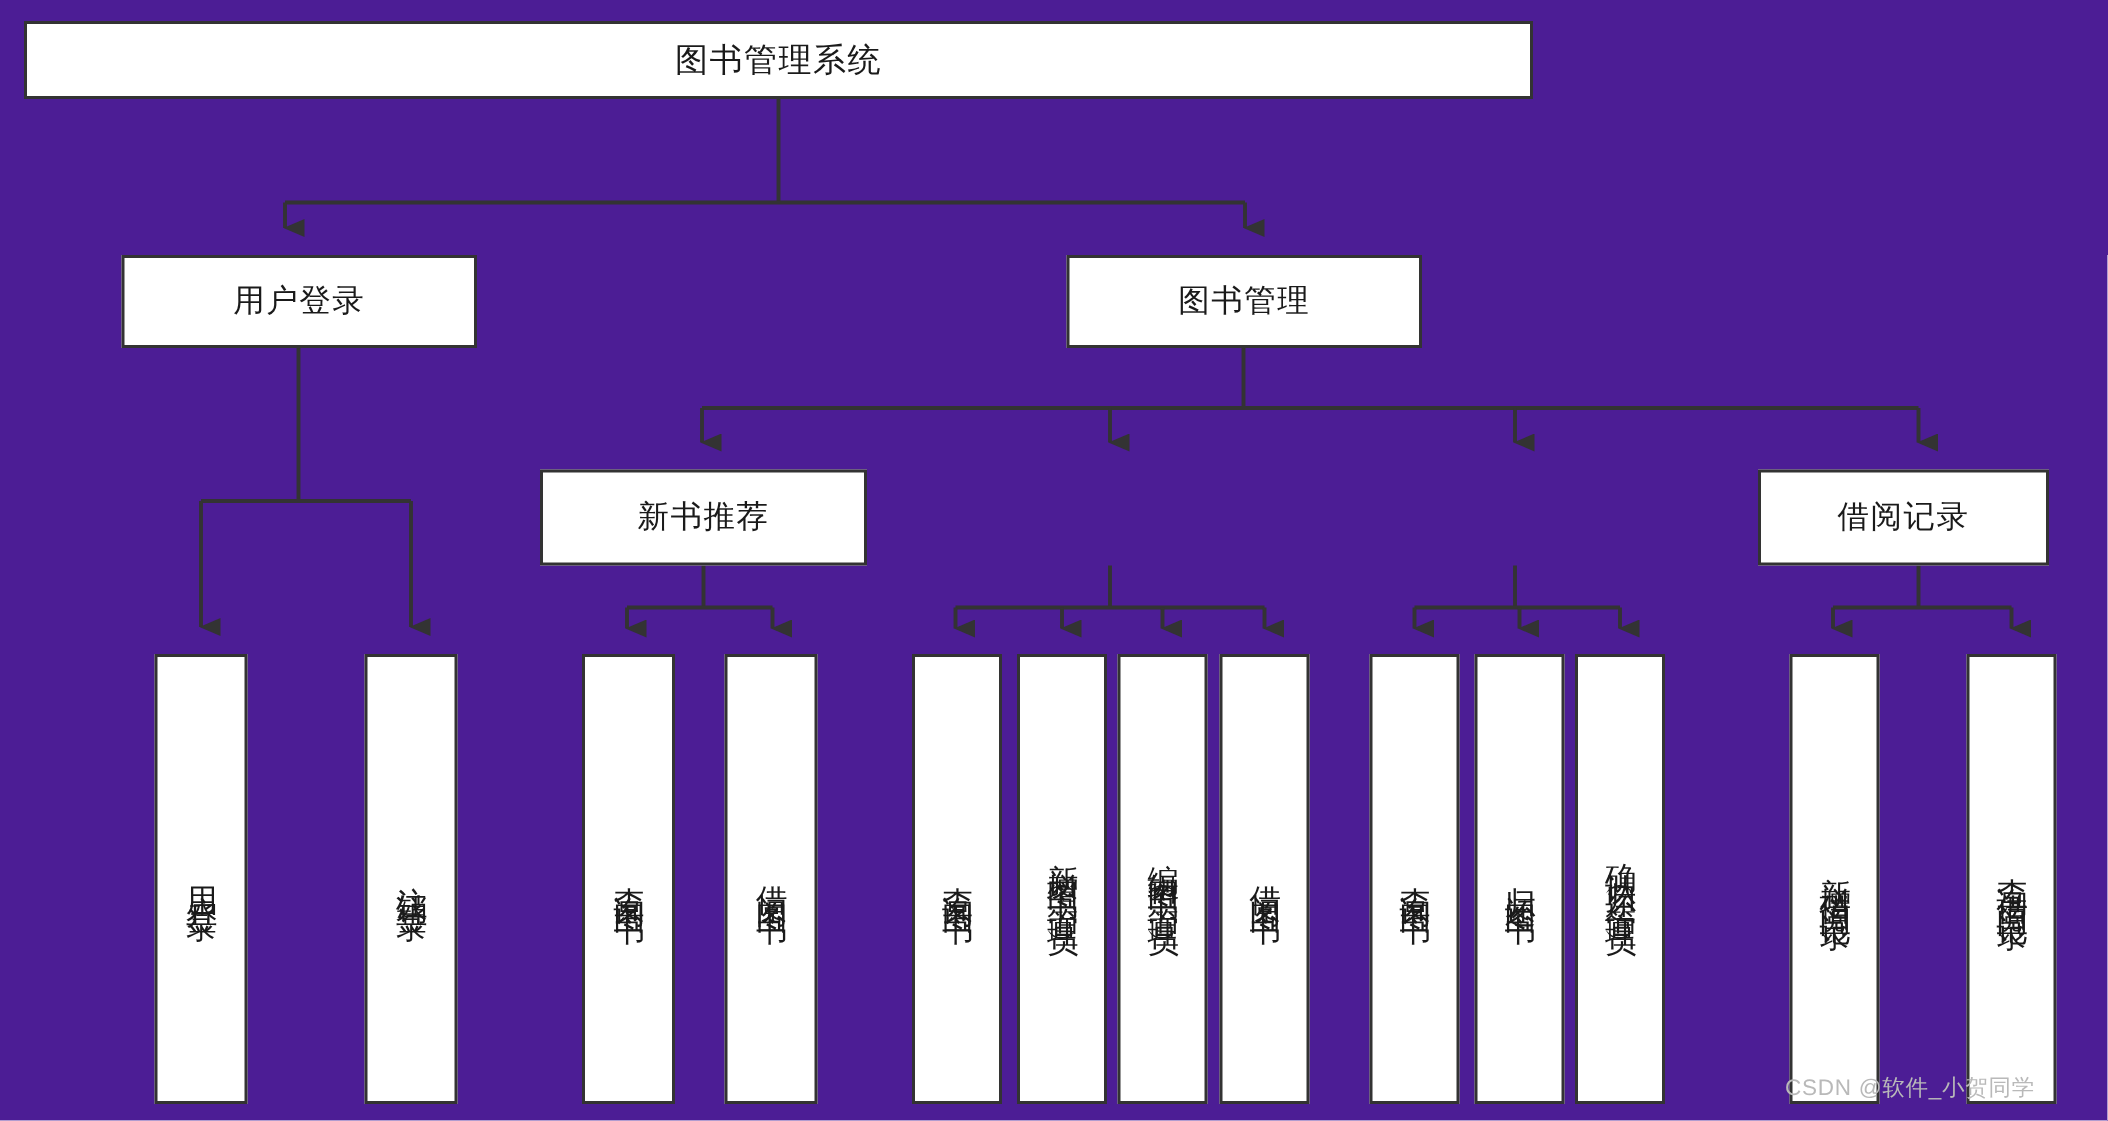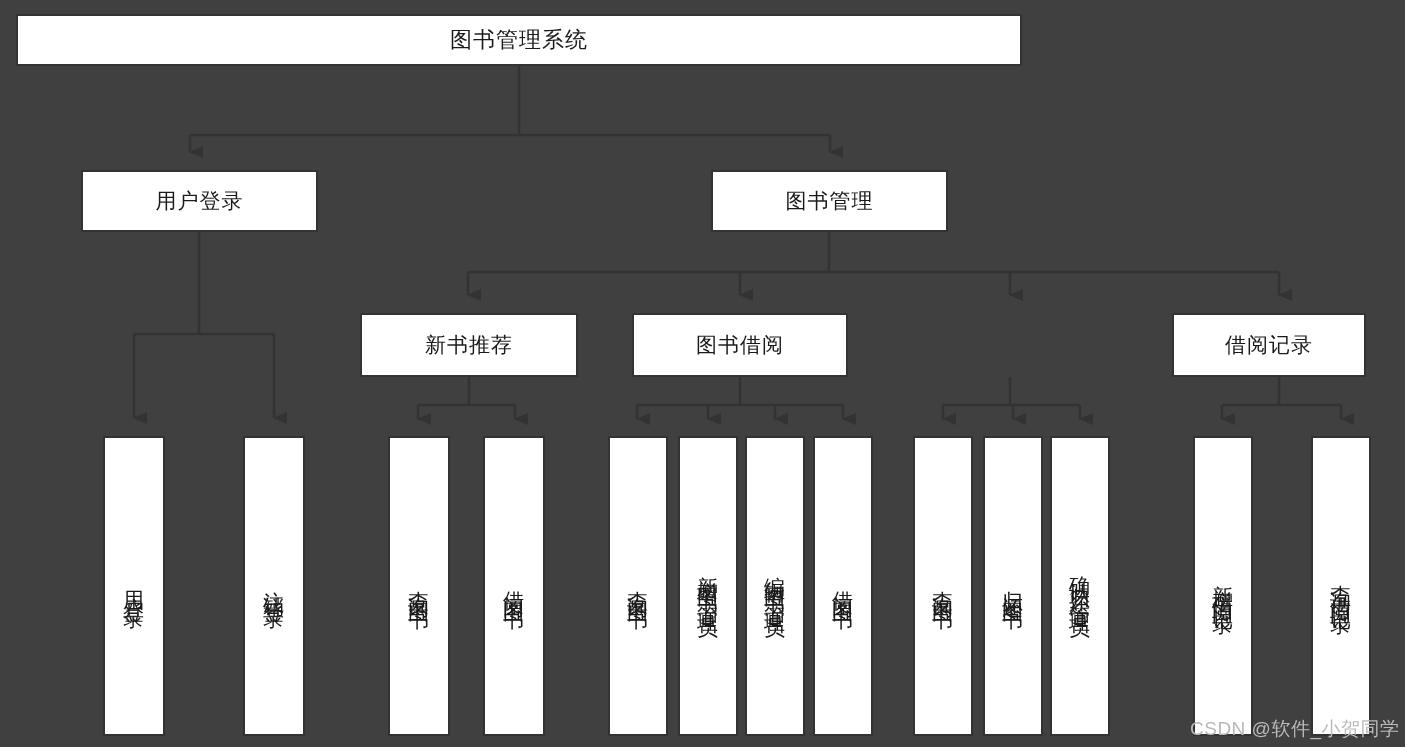--- a/index.html
+++ b/index.html
@@ -8,21 +8,21 @@
     padding: 0;
     background: #ffffff;
   }
   body {
     font-family: "Liberation Sans", "DejaVu Sans", sans-serif;
   }
   #canvas {
     position: relative;
     width: 1405px;
     height: 747px;
-    background: #404040;
+    background: #4c1d95;
     overflow: hidden;
   }
   svg#wires {
     position: absolute;
     left: 0;
     top: 0;
     width: 1405px;
     height: 747px;
     pointer-events: none;
   }
@@ -50,21 +50,21 @@
   .node.v .vtext {
     writing-mode: vertical-rl;
     text-orientation: upright;
     letter-spacing: 6px;
     line-height: 1.0;
     white-space: nowrap;
     text-align: center;
   }
   .watermark {
     position: absolute;
-    font-size: 19px;
+    font-size: 15px;
     color: #b9b9b9;
     white-space: nowrap;
     letter-spacing: 0.5px;
   }
 </style>
 </head>
 <body>
 
 <div id="canvas">
 
@@ -127,23 +127,20 @@
   </div>
 
   <div class="node h" style="left:711px; top:170px; width:237px; height:62px;">
     <span>图书管理</span>
   </div>
 
   <div class="node h" style="left:360px; top:313px; width:218px; height:64px;">
     <span>新书推荐</span>
   </div>
 
-  <div class="node h" style="left:632px; top:313px; width:216px; height:64px;">
-    <span>图书借阅</span>
-  </div>
 
 
   <div class="node h" style="left:1172px; top:313px; width:194px; height:64px;">
     <span>借阅记录</span>
   </div>
 
   <div class="node v" style="left:103px; top:436px; width:62px; height:300px;">
     <span class="vtext">用户登录</span>
   </div>
 

